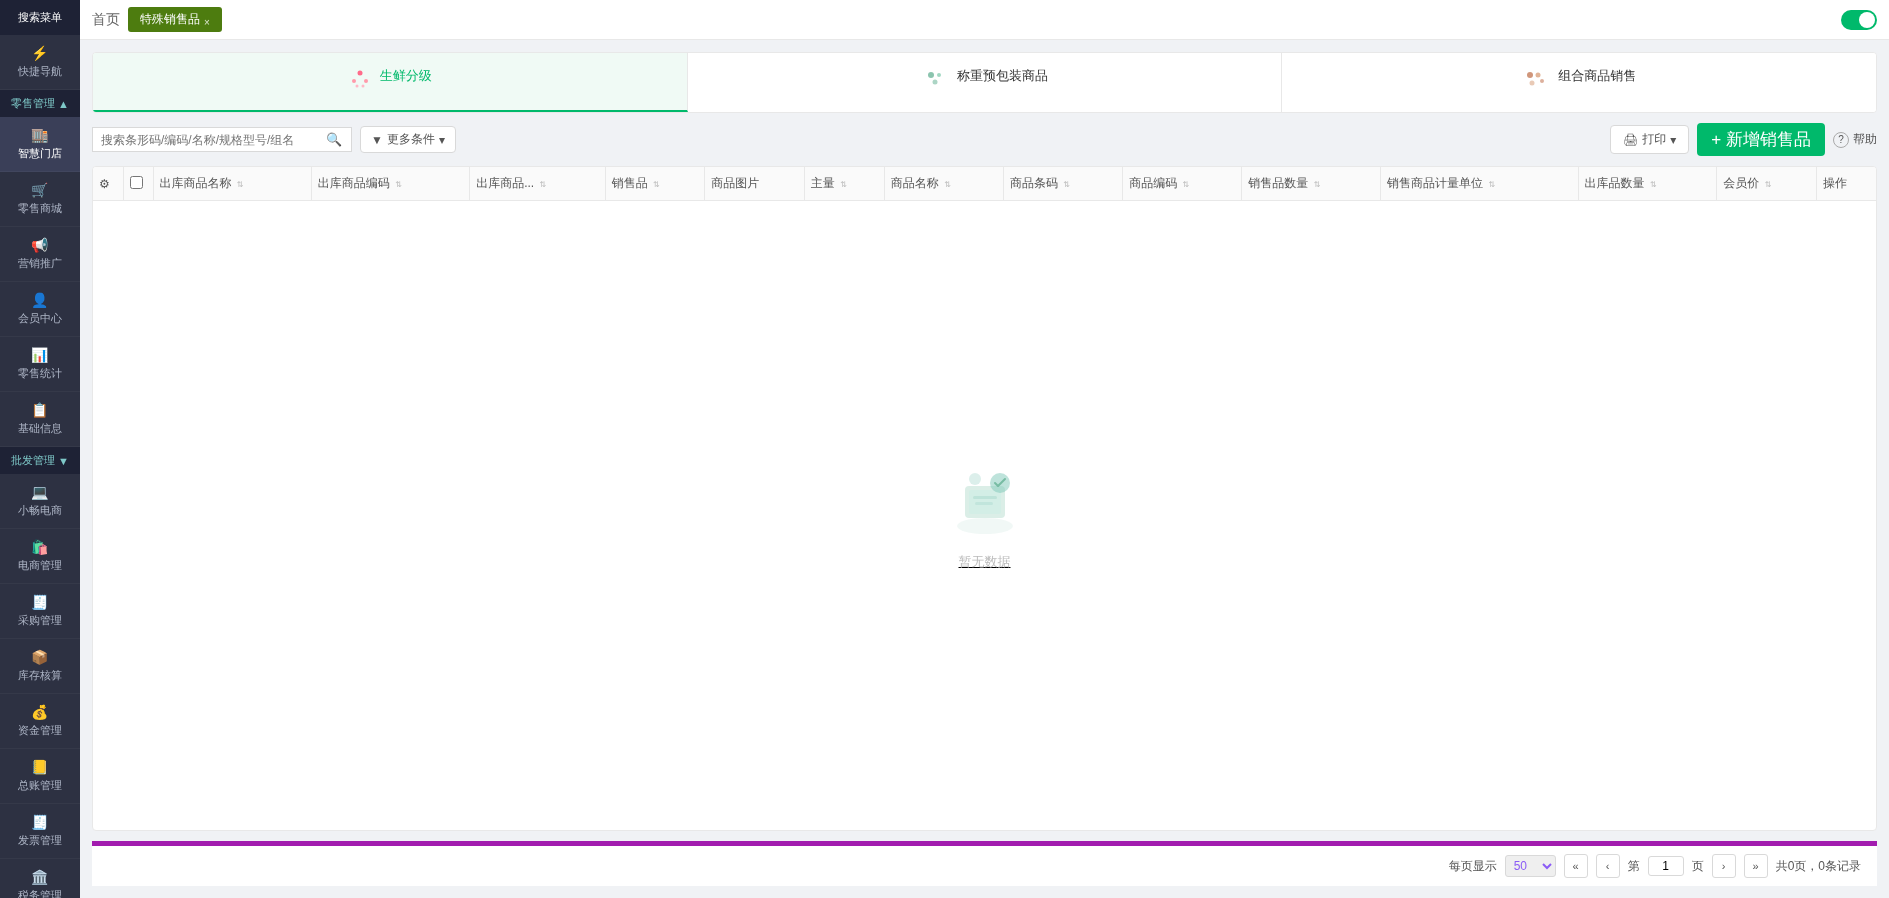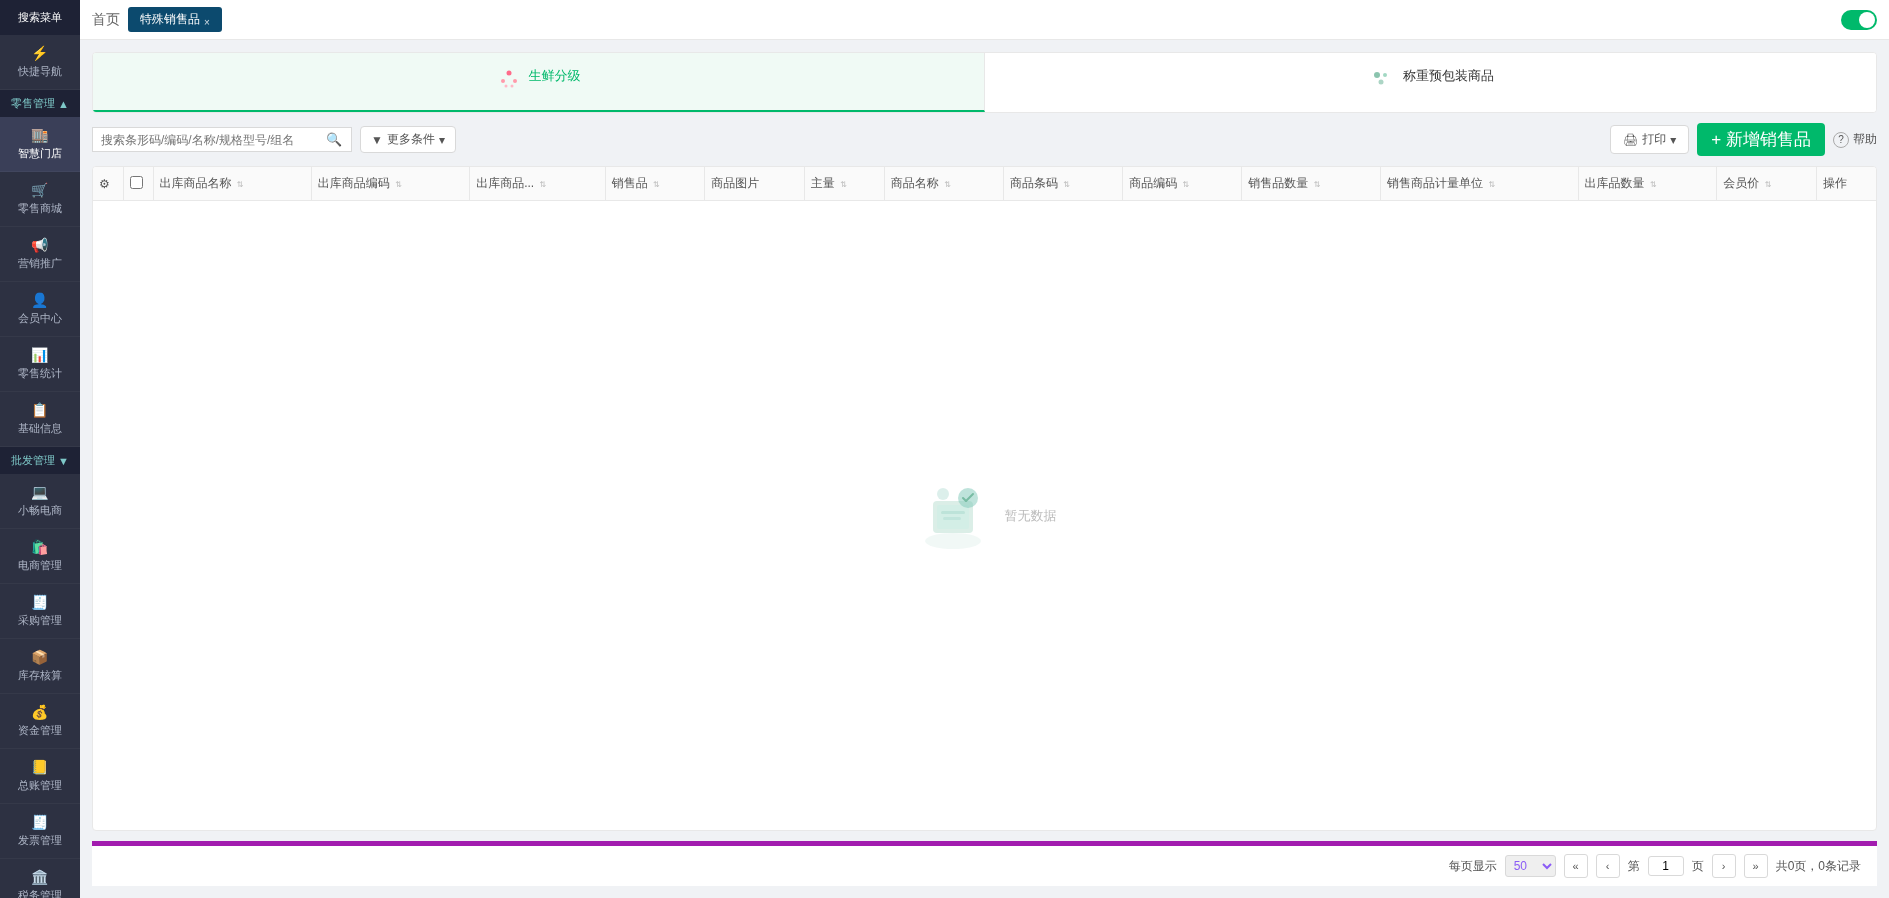--- a/index.html
+++ b/index.html
@@ -74,21 +74,21 @@
       align-items: center;
       gap: 8px;
       flex-shrink: 0;
     }
     .breadcrumb-home {
       color: #666;
       font-size: 14px;
       cursor: pointer;
     }
     .tab-active {
-      background: #0c4a6e;
+      background: #4d7c0f;
       color: #fff;
       padding: 4px 12px;
       border-radius: 3px;
       font-size: 12px;
       display: flex;
       align-items: flex-end;
       gap: 4px;
       cursor: pointer;
     }
     .tab-active .close-x { font-size: 10px; opacity: 0.8; }
@@ -265,25 +265,26 @@
     }
     .data-table th:last-child { border-right: none; }
     .data-table th .sort-icons { color: #bbb; font-size: 8px; margin-left: 2px; }
     .th-gear { width: 30px; text-align: center; }
     .th-check { width: 30px; text-align: center; }
 
     
     .empty-state {
       flex: 1;
       display: flex;
-      flex-direction: row;
+      flex-direction: column;
       align-items: center;
       justify-content: center;
       gap: 12px;
       padding: 60px 0;
+      text-decoration: underline;
     }
     .empty-icon {
       width: 80px;
       height: 80px;
     }
     .empty-text {
       color: #bbb;
       font-size: 13px;
     }
 
@@ -447,20 +448,31 @@
       </div>
       <div class="cat-tab">
         <span class="cat-icon">
           <svg width="28" height="24" viewBox="0 0 28 24" fill="none">
             <circle cx="10" cy="8" r="3" fill="#5aab8c" opacity="0.7"></circle>
             <circle cx="18" cy="8" r="2" fill="#7bc8aa" opacity="0.7"></circle>
             <circle cx="14" cy="15" r="2.5" fill="#5aab8c" opacity="0.5"></circle>
           </svg>
         </span>
         <span>称重预包装商品</span>
+      </div>
+      <div class="cat-tab">
+        <span class="cat-icon">
+          <svg width="28" height="24" viewBox="0 0 28 24" fill="none">
+            <circle cx="8" cy="8" r="3" fill="#c47c5a" opacity="0.8"></circle>
+            <circle cx="16" cy="8" r="2.5" fill="#d4956e" opacity="0.7"></circle>
+            <circle cx="20" cy="14" r="2" fill="#c47c5a" opacity="0.6"></circle>
+            <circle cx="10" cy="16" r="2.5" fill="#d4956e" opacity="0.5"></circle>
+          </svg>
+        </span>
+        <span>组合商品销售</span>
       </div>
     </div>
 
     <div class="toolbar">
       <div class="search-box">
         <input type="text" placeholder="搜索条形码/编码/名称/规格型号/组名" style="">
         <span style="color:#bbb; font-size:13px;">🔍</span>
       </div>
       <button class="filter-btn">
         <span>▼</span>

